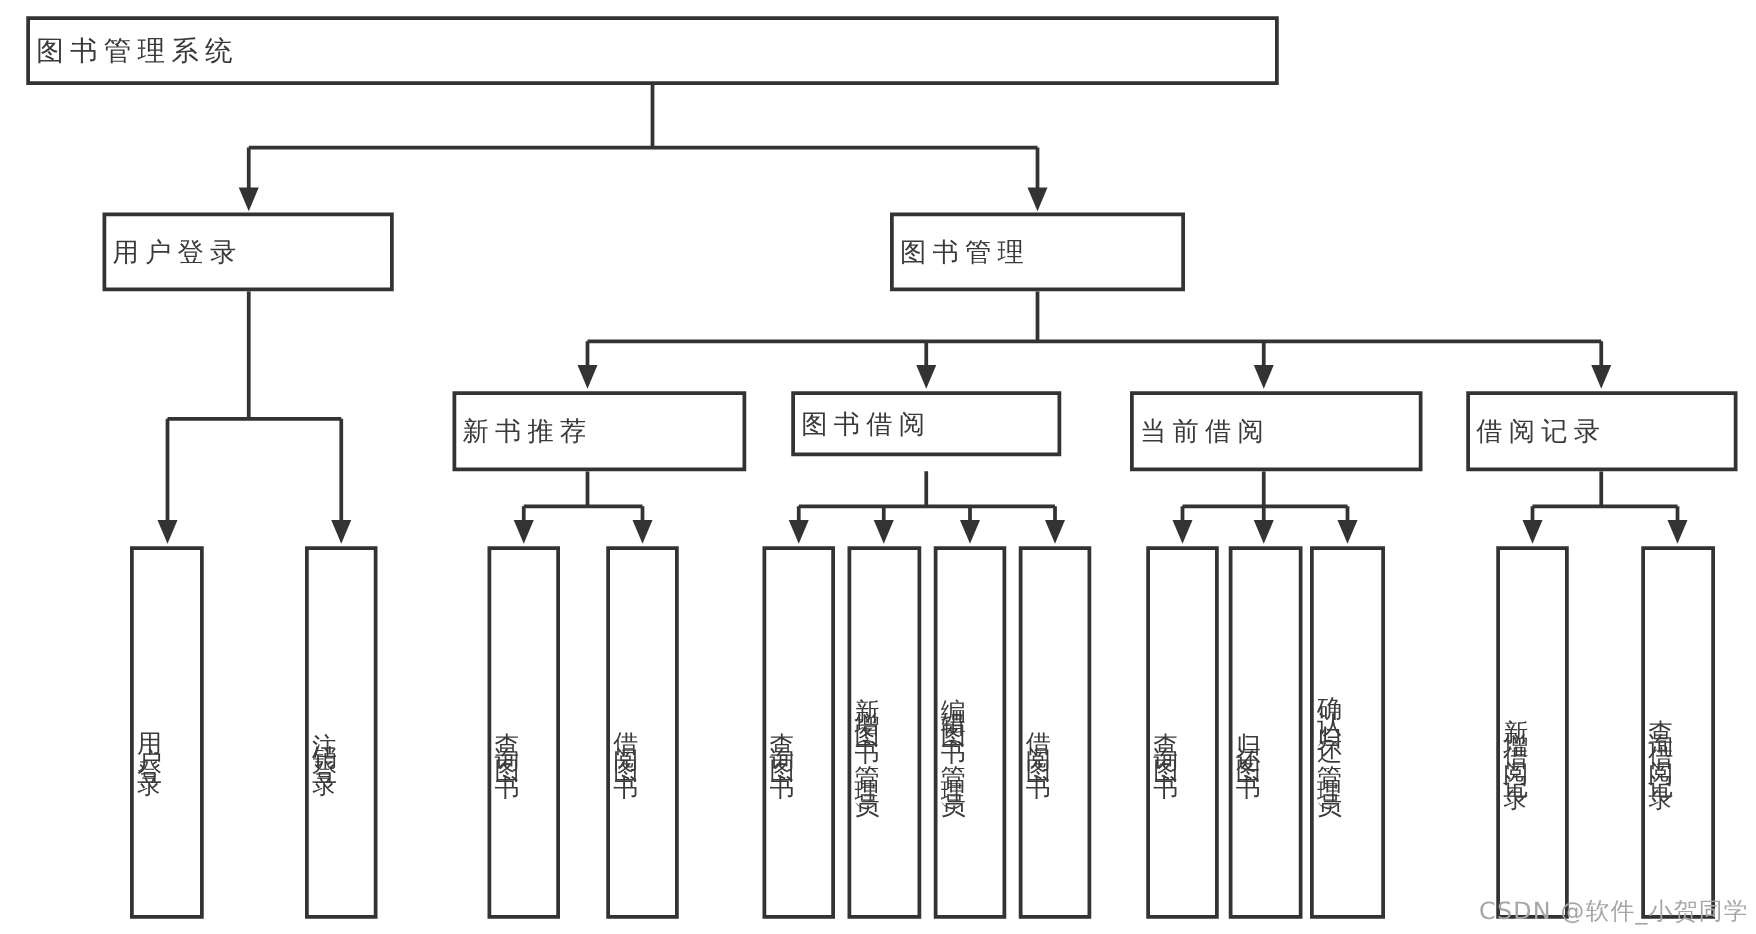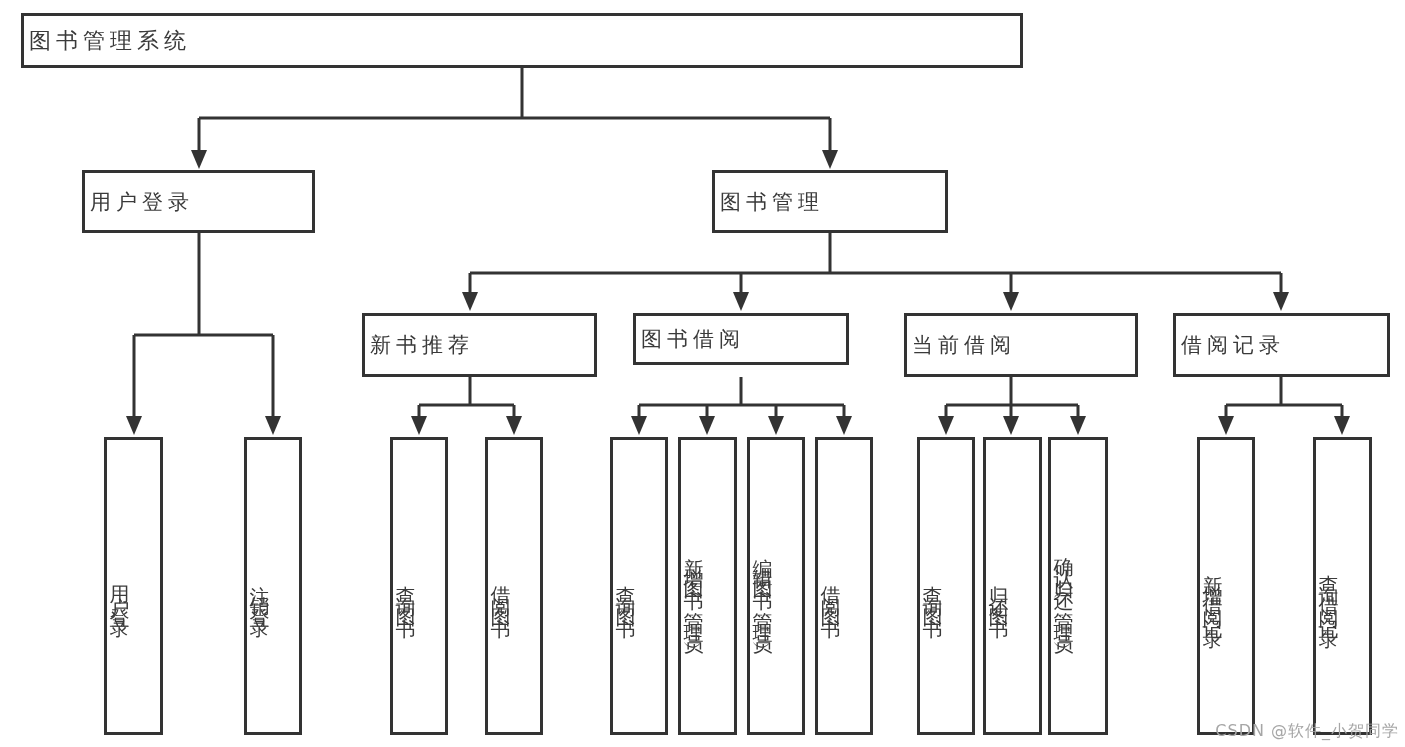--- a/index.html
+++ b/index.html
@@ -34,21 +34,21 @@
   .leaf .label{
     writing-mode:vertical-rl;
     text-orientation:mixed;
     font-size:20px;
     letter-spacing:11px;
     padding-top:11px;
   }
   #watermark{
     position:absolute;
     right:6px;bottom:5px;
-    font-size:16px;
+    font-size:19px;
     letter-spacing:1px;
     color:var(--watermark);
     z-index:10;
   }
 </style>
 </head>
 <body>
 
 <div id="stage">
 

